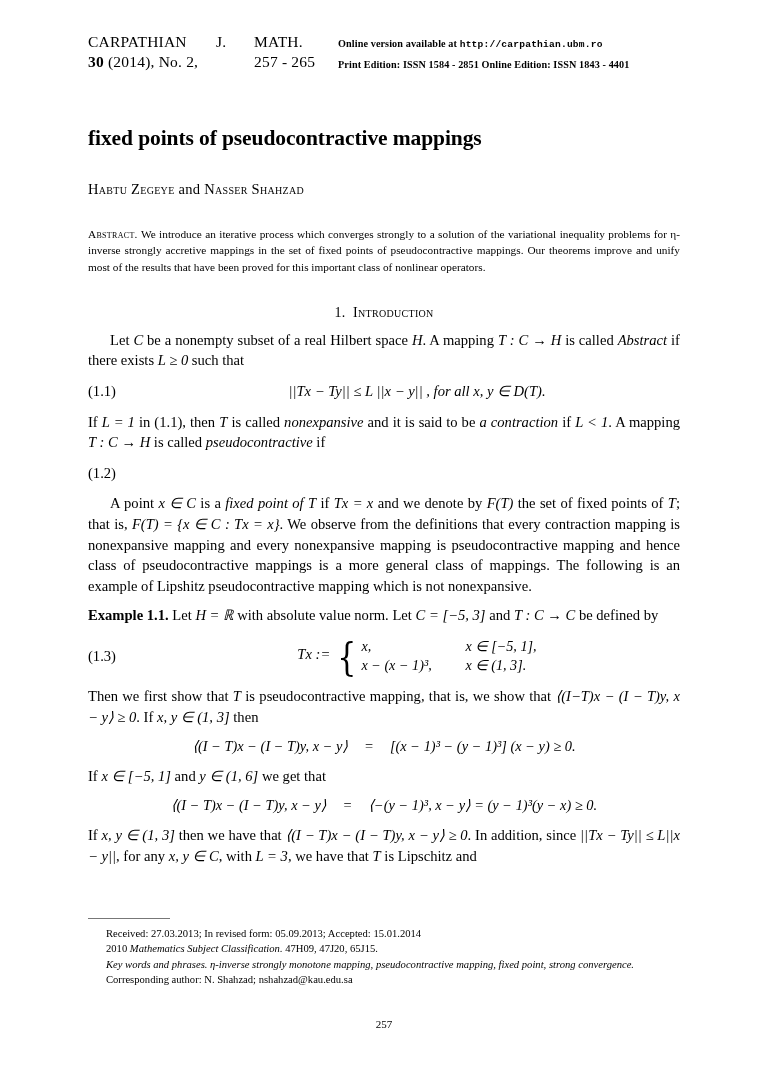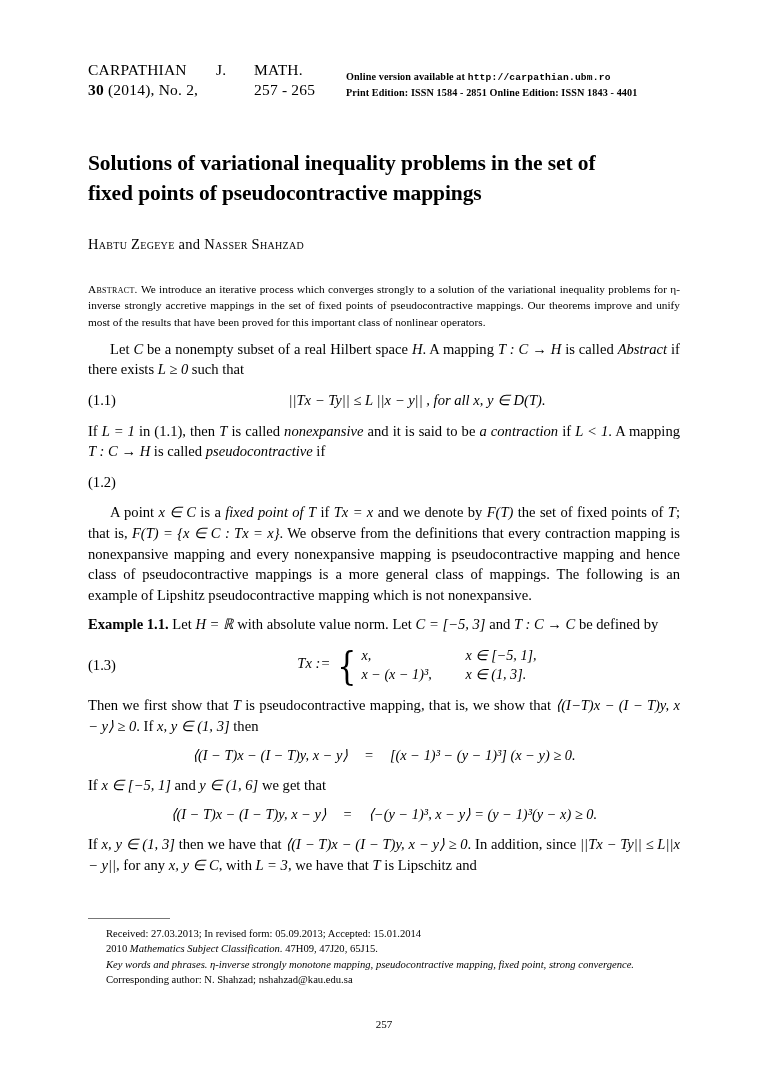--- a/index.html
+++ b/index.html
@@ -22,42 +22,41 @@
   .content {
     position: absolute;
     left: 88px;
     top: 0;
     width: 592px;
   }
 
   
   .masthead {
     display: flex;
-    align-items: flex-end;
-    padding-top: 60px;
-    gap: 8px;
+    align-items: flex-start;
+    padding-top: 32px;
   }
   .mast-left {
     width: 250px;
     flex: 0 0 250px;
     font-size: 15.5px;
     line-height: 20px;
     letter-spacing: 0.2px;
   }
   .mast-left-row {
     display: flex;
   }
   .ml-a { width: 128px; }
   .ml-b { width: 38px; }
   .ml-c { width: 84px; }
   .mast-left .bold { font-weight: bold; }
   .mast-right {
     flex: 1;
     font-size: 10.2px;
-    line-height: 15px;
+    line-height: 20px;
     font-weight: bold;
     padding-top: 2px;
     letter-spacing: 0.1px;
   }
   .mono {
     font-family: "Liberation Mono", "DejaVu Sans Mono", monospace;
     font-size: 9.6px;
     letter-spacing: 0.2px;
   }
 
@@ -223,28 +222,28 @@
           <span class="ml-c">257 - 265</span>
         </div>
       </div>
       <div class="mast-right">
         <div><span>Online version available at </span><span class="mono">http://carpathian.ubm.ro</span></div>
         <div>Print Edition: ISSN 1584 - 2851 Online Edition: ISSN 1843 - 4401</div>
       </div>
     </div>
 
     <h1 class="title">
-      <span class="title-line">Solutions of variational inequality problems in the set of</span>
       <span class="title-line">fixed points of pseudocontractive mappings</span>
     </h1>
 
     <div class="authors"><span class="sc">Habtu Zegeye</span><span> and </span><span class="sc">Nasser Shahzad</span></div>
 
     <div class="abstract"><span class="lbl">Abstract.</span><span> We introduce an iterative process which converges strongly to a solution of the variational inequality problems for η-inverse strongly accretive mappings in the set of fixed points of pseudocontractive mappings. Our theorems improve and unify most of the results that have been proved for this important class of nonlinear operators.</span></div>
 
+    <div class="section-head"><span>1.</span>&nbsp;&nbsp;<span class="scn">Introduction</span></div>
 
     <div class="body">
 
       <p class="para tight"><span>Let </span><span class="mi">C</span><span> be a nonempty subset of a real Hilbert space </span><span class="mi">H</span><span>. A mapping </span><span class="mi">T : C → H</span><span> is called </span><span class="it">Abstract</span><span> if there exists </span><span class="mi">L ≥ 0</span><span> such that</span></p>
 
       <div class="eq-row">
         <span class="eq-tag">(1.1)</span>
         <span class="eq-body mi">||Tx − Ty|| ≤ L ||x − y|| , for all x, y ∈ D(T).</span>
       </div>
 

